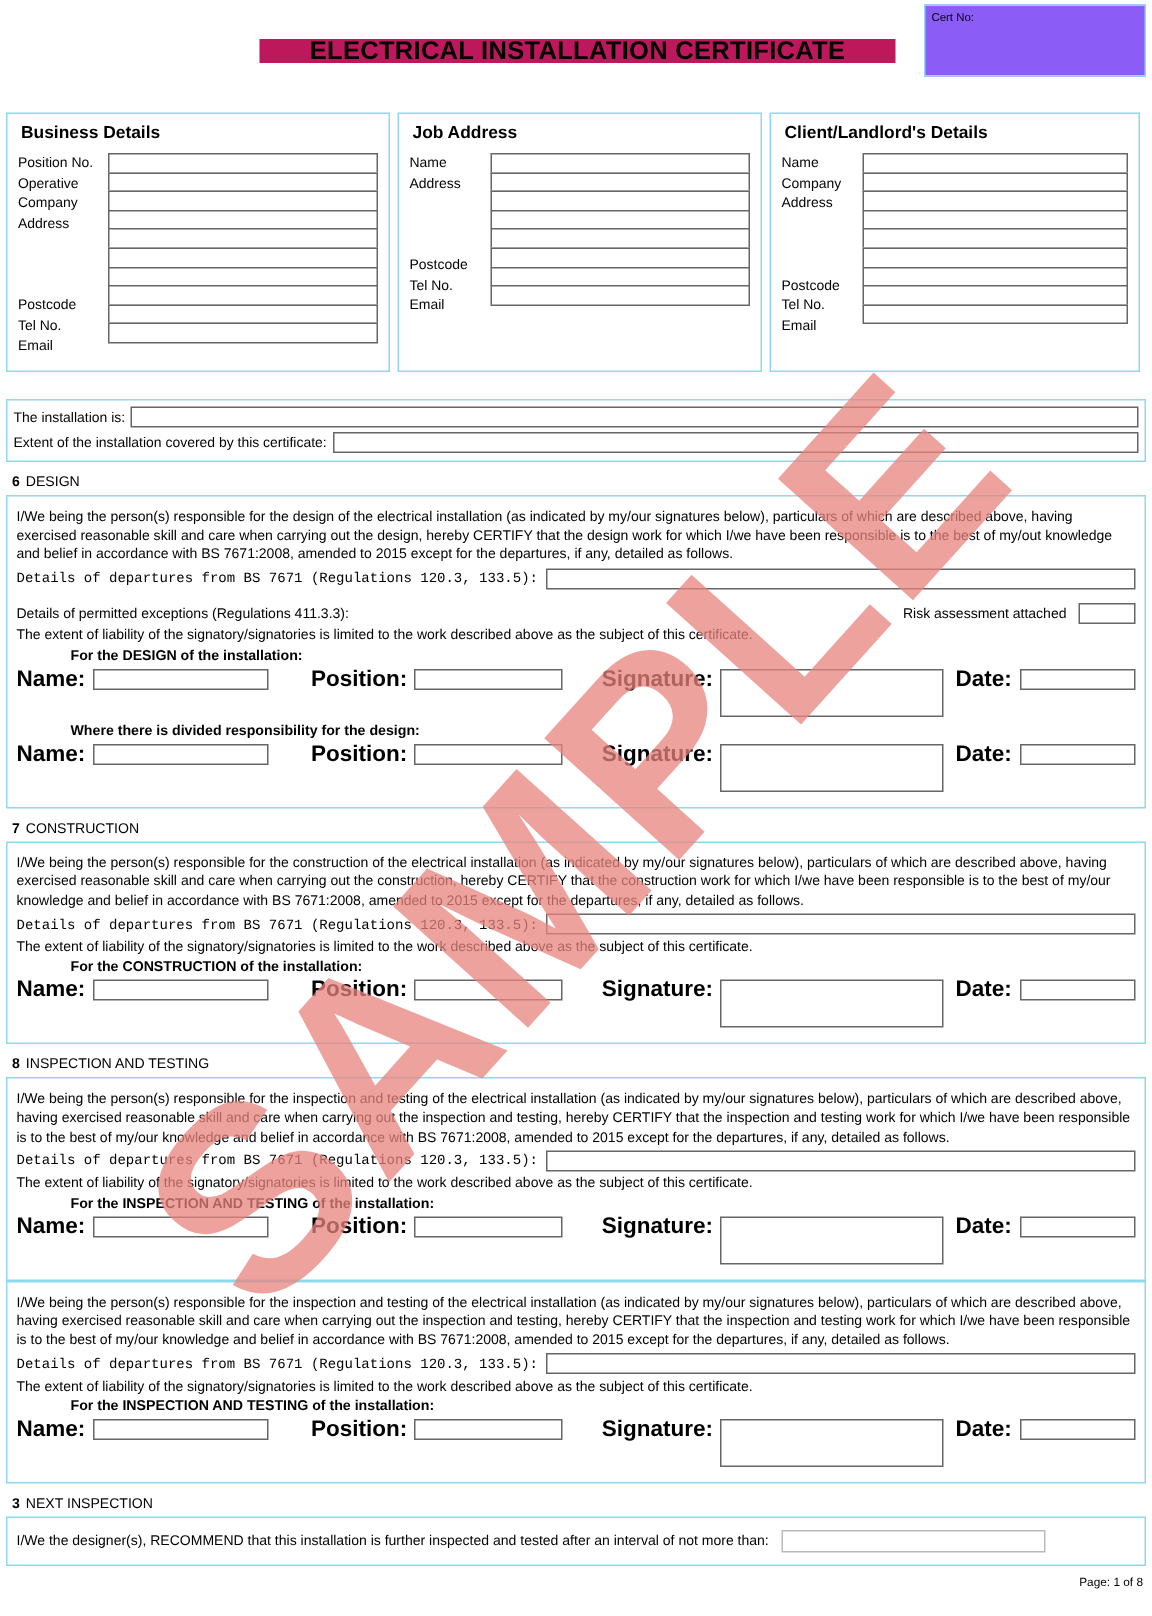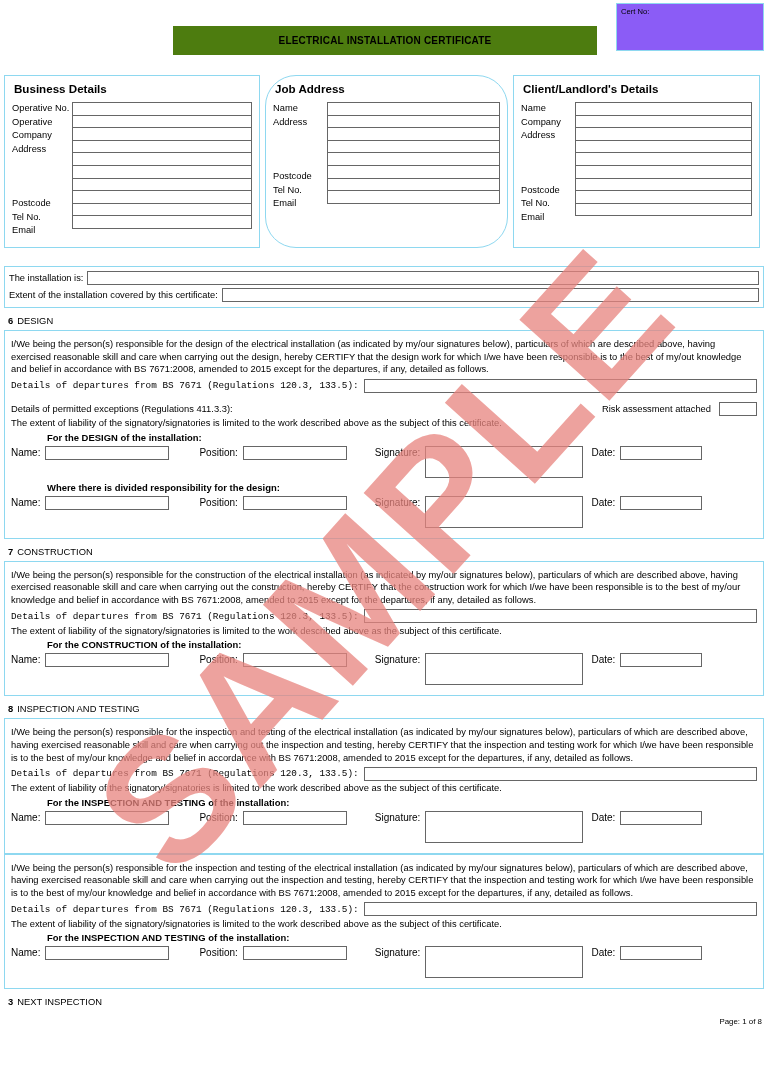--- a/index.html
+++ b/index.html
@@ -45,45 +45,45 @@
     right: 4px; top: 3px;
     width: 148px; height: 48px;
     border: 1px solid #8ed8f0;
     background: #8b5cf6;
     padding: 3px 4px;
     font-size: 7.6px;
   }
   .title-banner {
     position: absolute;
     left: 173px; top: 26px;
-    width: 424px; height: 29px;
-    background: #4d7c0f;
+    width: 424px; height: 16px;
+    background: #be185d;
     color: #000;
     font-weight: bold;
-    font-size: 10px;
+    font-size: 17px;
     letter-spacing: 0.2px;
     display: flex;
     align-items: center;
     justify-content: center;
   }
 
   
   .details-row {
     display: flex;
     gap: 5px;
     padding: 12px 4px;
     margin-top: 5px;
   }
   .panel {
     border: 1px solid #8ed8f0;
     background: #fff;
     padding: 6px 7px 9px 7px;
   }
   .panel.business { width: 256px; }
-  .panel.job { width: 243px; border-radius: 31px; }
+  .panel.job { width: 243px; }
   .panel.client { width: 247px; }
   .panel-title {
     font-weight: bold;
     font-size: 11.6px;
     margin: 0 0 7px 2px;
   }
   .field-grid { display: flex; }
   .label-col { width: 60px; flex: none; }
   .label-col.jl { width: 54px; }
   .label-col.cl { width: 54px; }
@@ -141,21 +141,21 @@
   .exc-label { font-size: 9.35px; white-space: nowrap; }
   .exc-spacer { flex: 1; }
   .risk-label { font-size: 9.35px; white-space: nowrap; margin-right: 8px; }
   .risk-box { width: 38px; height: 14px; border: 1px solid #666; background: #fff; }
 
   .liability { font-size: 9.35px; line-height: 12.5px; margin-top: 1px; }
   .bold-head { font-weight: bold; font-size: 9.45px; margin-top: 2px; margin-left: 36px; }
 
   
   .sig-row { display: flex; align-items: flex-start; margin-top: 3px; height: 34px; }
-  .sig-lbl { font-size: 10px; line-height: 14px; white-space: nowrap; }
+  .sig-lbl { font-size: 15px; line-height: 14px; white-space: nowrap; font-weight: bold; }
   .sig-name-box { width: 124px; height: 14px; border: 1px solid #666; background: #fff; margin-left: 5px; }
   .gap-a { width: 30px; }
   .sig-pos-box { width: 104px; height: 14px; border: 1px solid #666; background: #fff; margin-left: 5px; }
   .gap-b { width: 28px; }
   .sig-sign-box { width: 158px; height: 32px; border: 1px solid #666; background: #fff; margin-left: 5px; }
   .gap-c { width: 8px; }
   .sig-date-box { width: 82px; height: 14px; border: 1px solid #666; background: #fff; margin-left: 5px; }
 
   
   .next-line { display: flex; align-items: center; height: 16px; padding: 3px 0; }
@@ -188,21 +188,21 @@
       </div>
       <div class="title-banner">ELECTRICAL INSTALLATION CERTIFICATE</div>
     </div>
 
     <div class="details-row">
 
       <div class="panel business">
         <div class="panel-title">Business Details</div>
         <div class="field-grid">
           <div class="label-col">
-            <div class="flabel">Operative No.</div>
+            <div class="flabel">Position No.</div>
             <div class="flabel">Operative</div>
             <div class="flabel">Company</div>
             <div class="flabel">Address</div>
             <div class="flabel"></div>
             <div class="flabel"></div>
             <div class="flabel"></div>
             <div class="flabel">Postcode</div>
             <div class="flabel">Tel No.</div>
             <div class="flabel">Email</div>
           </div>
@@ -414,20 +414,26 @@
           <span class="sig-lbl">Date:</span>
           <span class="sig-date-box"></span>
         </div>
       </div>
     </div>
 
     <div class="section">
       <div class="section-head">
         <span class="num">3</span><span>NEXT INSPECTION</span>
       </div>
+      <div class="section-body">
+        <div class="next-line">
+          <span class="next-text">I/We the designer(s), RECOMMEND that this installation is further inspected and tested after an interval of not more than:</span>
+          <span class="next-box"></span>
+        </div>
+      </div>
     </div>
 
     <div class="footer">
       <span>Page: 1 of 8</span>
     </div>
 
   </div>
 </div>
 
 </body></html>

